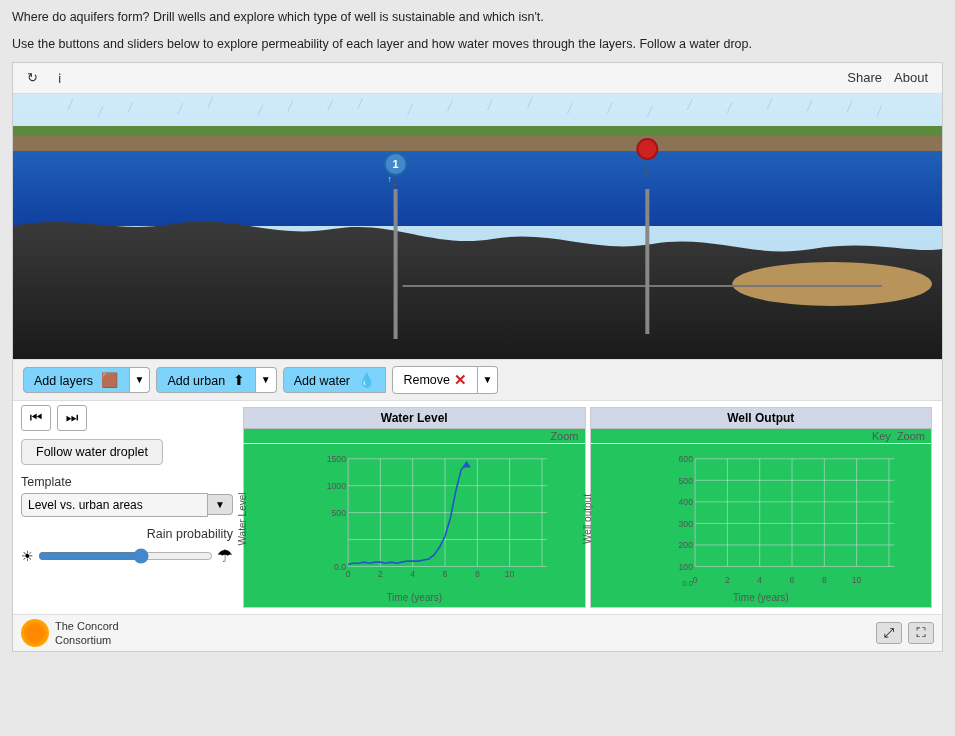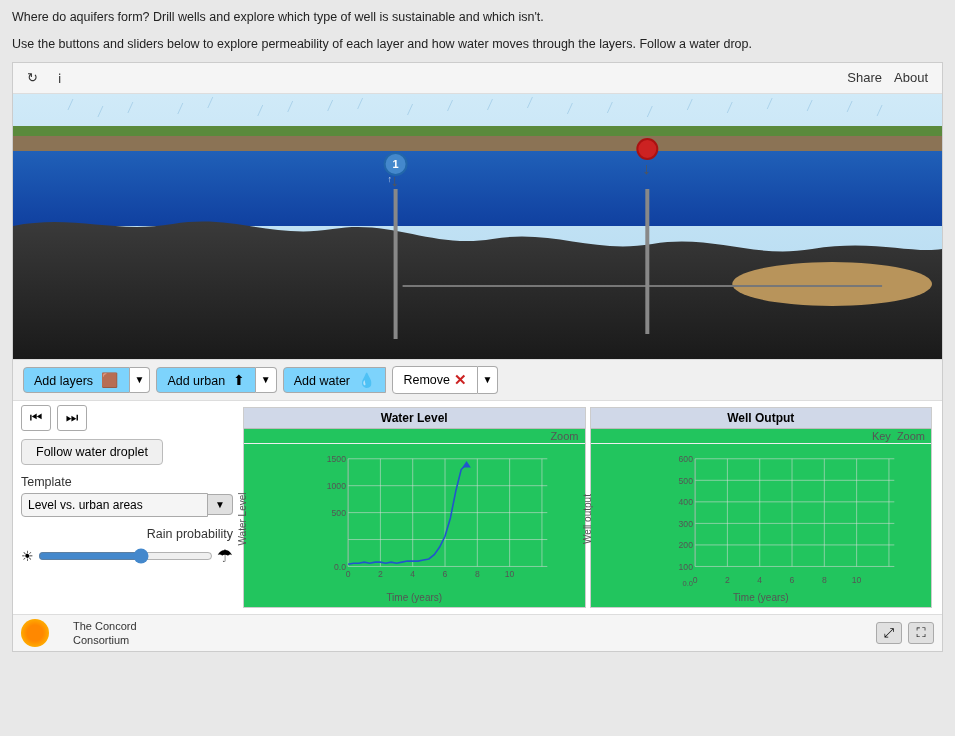--- a/index.html
+++ b/index.html
@@ -244,21 +244,21 @@
       display: flex;
       align-items: center;
       justify-content: space-between;
       padding: 4px 8px;
       border-top: 1px solid #ddd;
       background: #f5f5f5;
     }
     .concord-logo {
       display: flex;
       align-items: center;
-      gap: 24px;
+      gap: 6px;
     }
     .concord-sun {
       width: 28px;
       height: 28px;
       background: radial-gradient(circle, #ff8800 40%, #ffaa00 70%, transparent 100%);
       border-radius: 50%;
     }
     .concord-text {
       font-size: 11px;
       color: #333;

